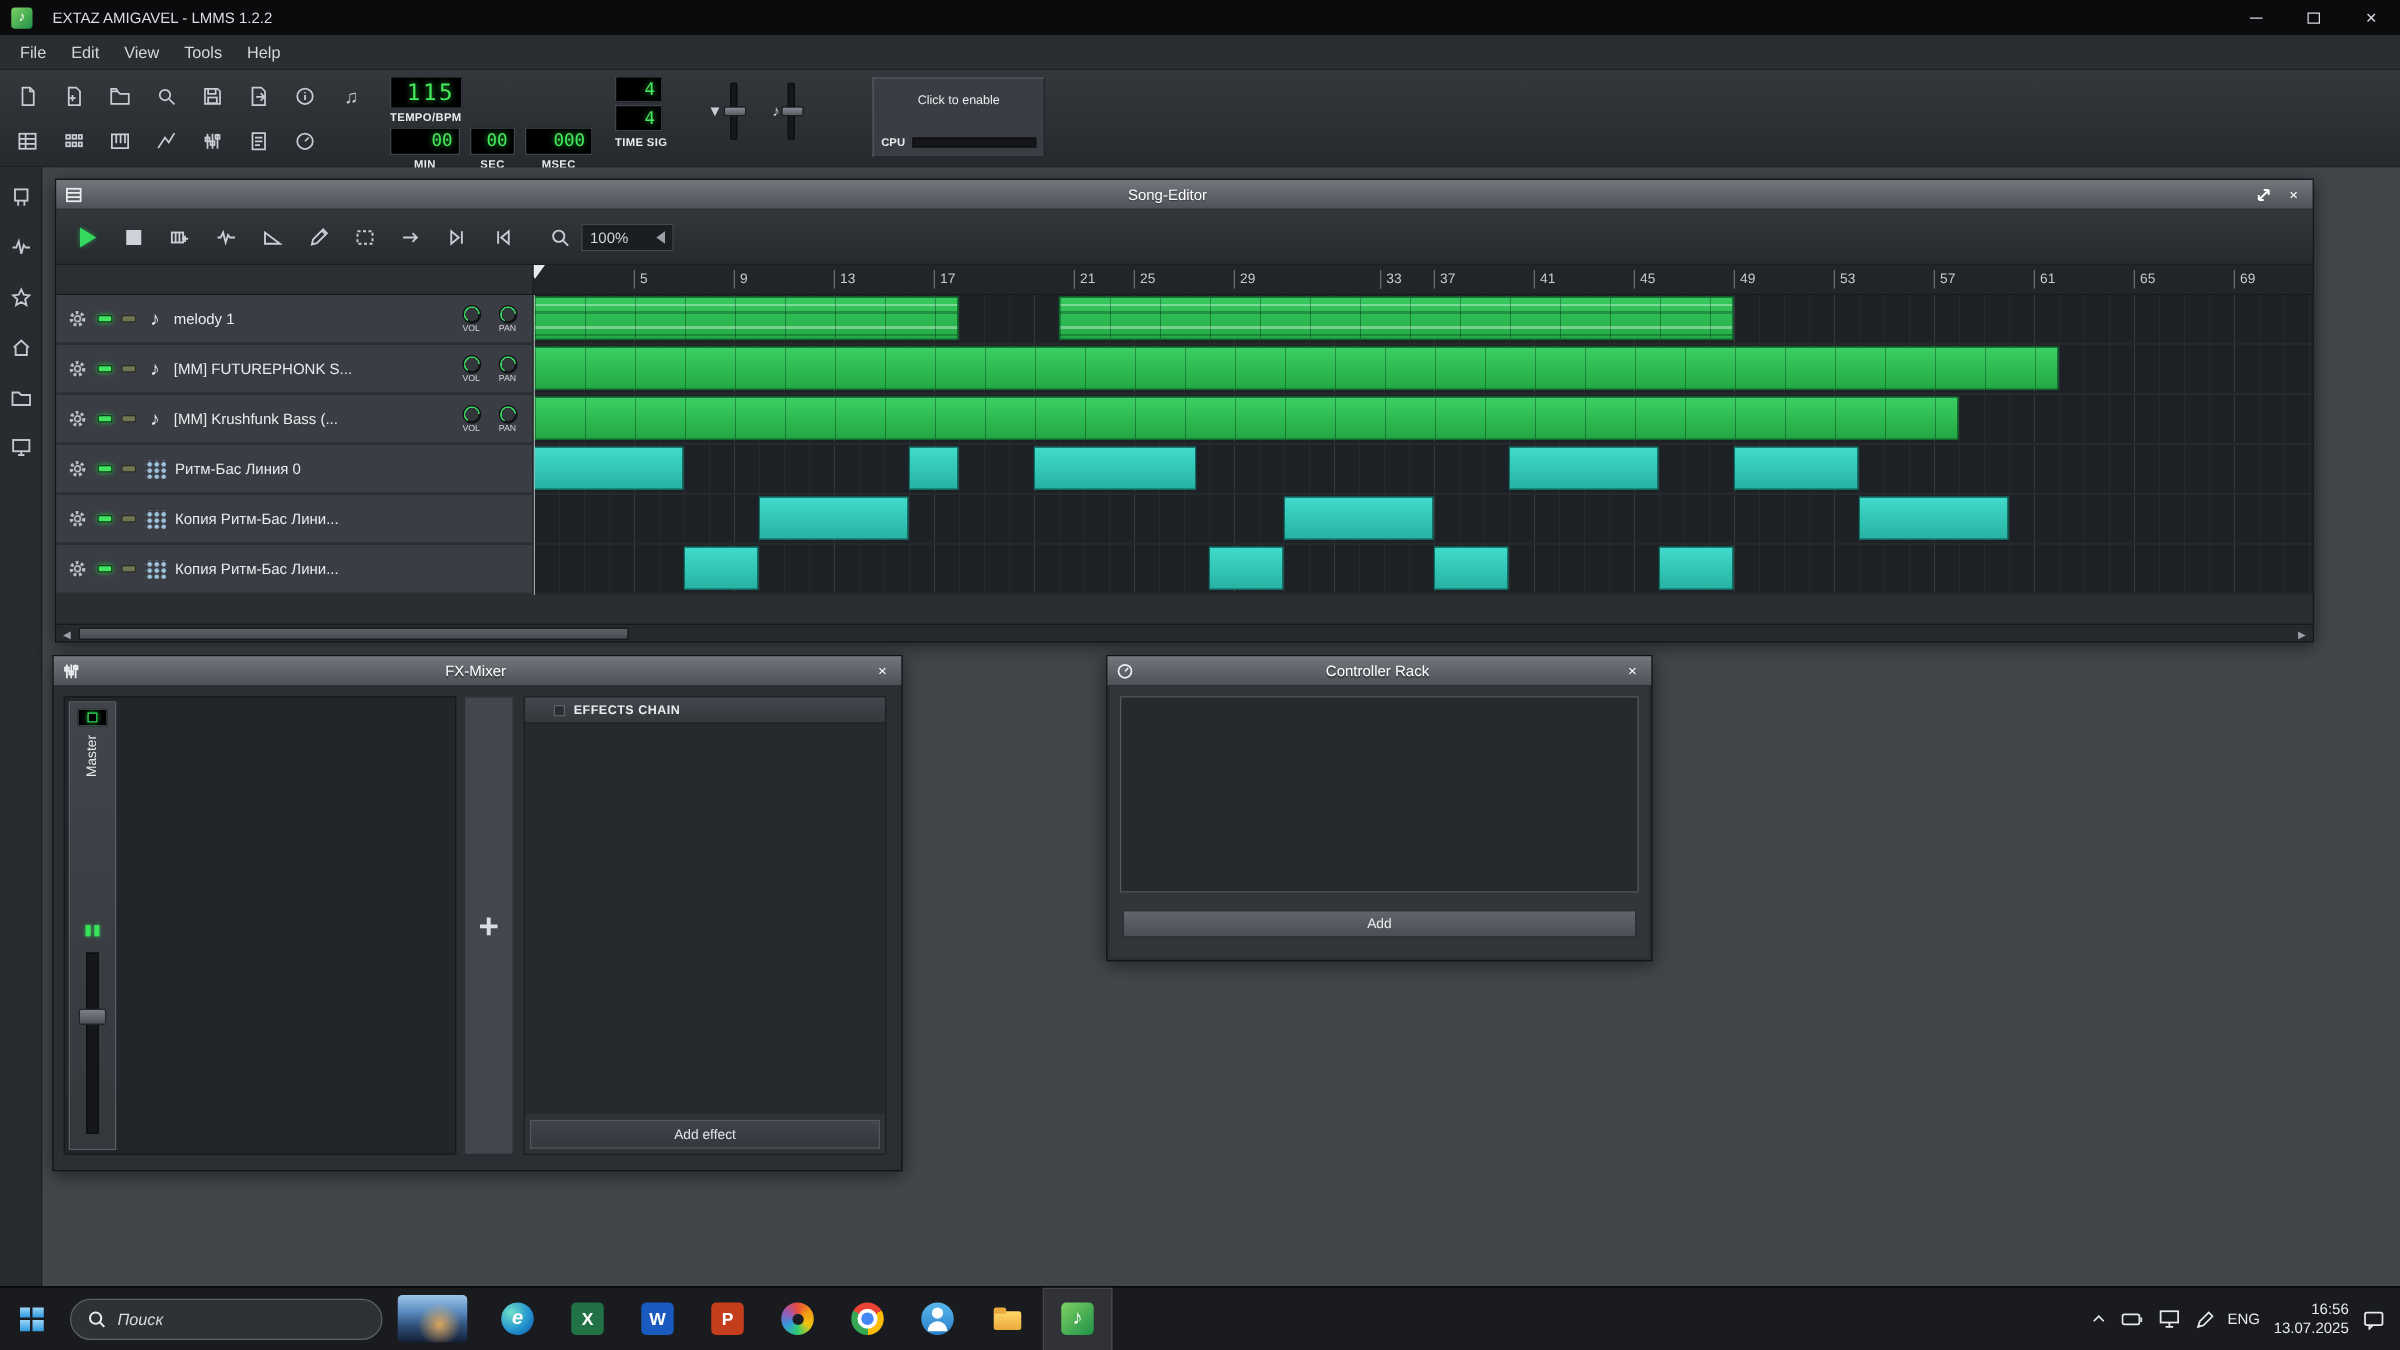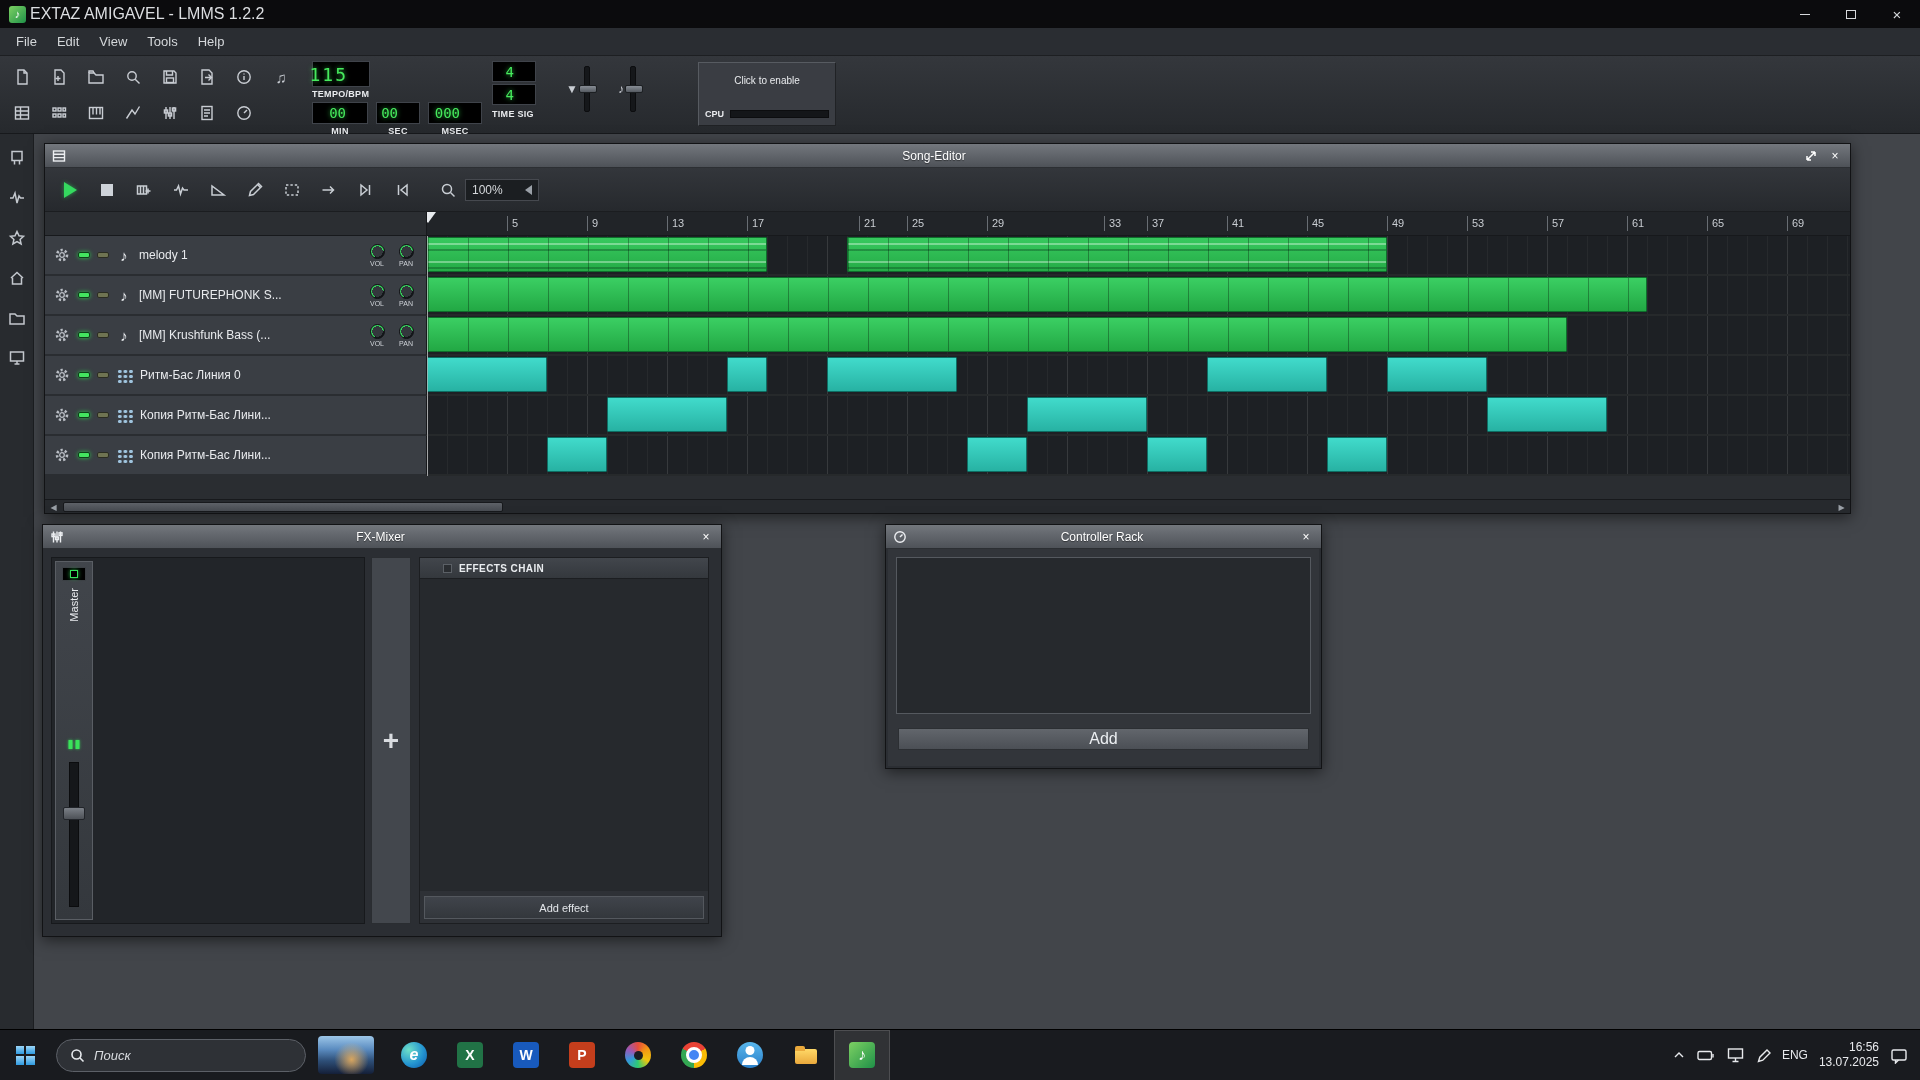--- a/index.html
+++ b/index.html
@@ -3,38 +3,38 @@
 <meta charset="utf-8">
 <style>
   * { box-sizing: border-box; margin: 0; padding: 0; }
   html,body { width:1920px; height:1080px; overflow:hidden; background:#000; }
   body { font-family:"Liberation Sans", sans-serif; position:relative; }
   .screen { position:absolute; inset:0; width:1920px; height:1080px; background:#43464b; }
 
   
   .titlebar { position:absolute; left:0; top:0; right:0; height:28px; background:#0b0b0d; display:flex; align-items:center; }
   .app-ico { width:17px; height:17px; margin-left:9px; border-radius:3px; background:linear-gradient(135deg,#7dd163,#1f9148); color:#fff; font-size:11px; display:flex; align-items:center; justify-content:center; }
-  .tb-title { margin-left:4px; color:#dcdee1; font-size:16px; }
+  .tb-title { margin-left:16px; color:#dcdee1; font-size:12px; }
   .tb-spacer { flex:1; }
   .winbtn { width:46px; height:28px; display:flex; align-items:center; justify-content:center; color:#d7d9dc; }
   .g-min { width:10px; height:1px; background:#d7d9dc; }
   .g-max { width:10px; height:9px; border:1px solid #d7d9dc; }
   .g-close { font-size:15px; line-height:1; }
 
   
   .menubar { position:absolute; left:0; top:28px; right:0; height:28px; background:#2a2d32; border-bottom:1px solid #1d1f22; display:flex; align-items:center; padding-left:6px; }
   .menu-item { padding:4px 10px; color:#d4d7da; font-size:13px; }
 
   
   .toolbar { position:absolute; left:0; top:56px; right:0; height:78px; background:linear-gradient(#34373c,#26292d); border-bottom:1px solid #17191c; }
   .tb-rows { position:absolute; left:8px; top:7px; }
   .tb-row { display:flex; gap:9px; margin-bottom:8px; }
   .tb-btn { width:28px; height:28px; display:flex; align-items:center; justify-content:center; color:#c9cdd3; border-radius:2px; }
   .tb-btn svg { stroke:currentColor; fill:none; stroke-width:1.4; }
-  .lcd { background:#000; border:1px solid #3f434a; color:#46ea5d; font-family:"DejaVu Sans Mono", monospace; text-shadow:0 0 5px rgba(60,255,90,.65); display:flex; align-items:center; justify-content:flex-end; padding:0 21px; }
+  .lcd { background:#000; border:1px solid #3f434a; color:#46ea5d; font-family:"DejaVu Sans Mono", monospace; text-shadow:0 0 5px rgba(60,255,90,.65); display:flex; align-items:center; justify-content:flex-end; padding:0 5px; }
   .lcd-label { font-size:9px; font-weight:bold; color:#e9ebee; margin-top:2px; letter-spacing:.3px; }
   .grp-tempo { position:absolute; left:312px; top:5px; }
   .lcd-tempo { width:58px; height:26px; font-size:18px; letter-spacing:2px; }
   .grp-time { position:absolute; left:312px; top:46px; display:flex; gap:8px; }
   .t-cell { display:flex; flex-direction:column; align-items:center; }
   .lcd-min { width:56px; height:22px; font-size:14px; }
   .lcd-sec { width:36px; height:22px; font-size:14px; }
   .lcd-msec { width:54px; height:22px; font-size:14px; }
   .grp-sig { position:absolute; left:492px; top:5px; display:flex; flex-direction:column; align-items:flex-start; }
   .lcd-sig { width:38px; height:21px; font-size:14px; margin-bottom:2px; }
@@ -133,21 +133,21 @@
   .fx-header { height:21px; background:linear-gradient(#42464c,#34383d); display:flex; align-items:center; gap:7px; padding:0 23px; border-bottom:1px solid #1c1e21; }
   .fx-led { width:9px; height:9px; background:#2a2d31; border:1px solid #5b6066; }
   .fx-htext { font-size:10px; font-weight:bold; color:#e9ecef; letter-spacing:.4px; }
   .fx-bodyarea { position:absolute; left:0; right:0; top:21px; bottom:32px; background:#26292d; }
   .fx-add { position:absolute; left:4px; right:4px; bottom:4px; height:23px; background:linear-gradient(#40444b,#33373c); border:1px solid #54585e; color:#e2e5e9; font-size:11px; display:flex; align-items:center; justify-content:center; }
 
   
   #ctrlRack { left:851px; top:390px; width:437px; height:245px; }
   .cr-body { position:absolute; left:2px; right:2px; top:24px; bottom:2px; background:#32353a; }
   .cr-panel { position:absolute; left:8px; right:8px; top:8px; bottom:52px; background:#26292d; border:1px solid #55595f; }
-  .cr-add { position:absolute; left:10px; right:10px; bottom:16px; height:22px; background:linear-gradient(#62666c,#4b4f55); border:1px solid #2c2f33; color:#eceff2; font-size:16px; display:flex; align-items:center; justify-content:center; }
+  .cr-add { position:absolute; left:10px; right:10px; bottom:16px; height:22px; background:linear-gradient(#62666c,#4b4f55); border:1px solid #2c2f33; color:#eceff2; font-size:11px; display:flex; align-items:center; justify-content:center; }
 
   
   .taskbar { position:absolute; left:0; right:0; bottom:0; height:51px; background:#191b1f; border-top:1px solid #000; display:flex; align-items:center; }
   .tk-start { width:50px; height:51px; display:flex; align-items:center; justify-content:center; }
   .win-logo { width:19px; height:19px; display:grid; grid-template-columns:1fr 1fr; grid-template-rows:1fr 1fr; gap:2px; }
   .win-logo i { background:linear-gradient(180deg,#9bd5f7,#2e9ae0); }
   .tk-search { width:250px; height:33px; border-radius:17px; background:#2e3136; border:1px solid #5c6067; display:flex; align-items:center; gap:9px; padding:0 13px; margin-left:6px;font-style:italic; }
   .tk-search svg { stroke:#e7eaee; fill:none; stroke-width:1.6; }
   .tk-search span { color:#d9dce0; font-size:13px; }
   .tk-widget { width:56px; height:38px; border-radius:4px; margin-left:12px; position:relative; overflow:hidden;

